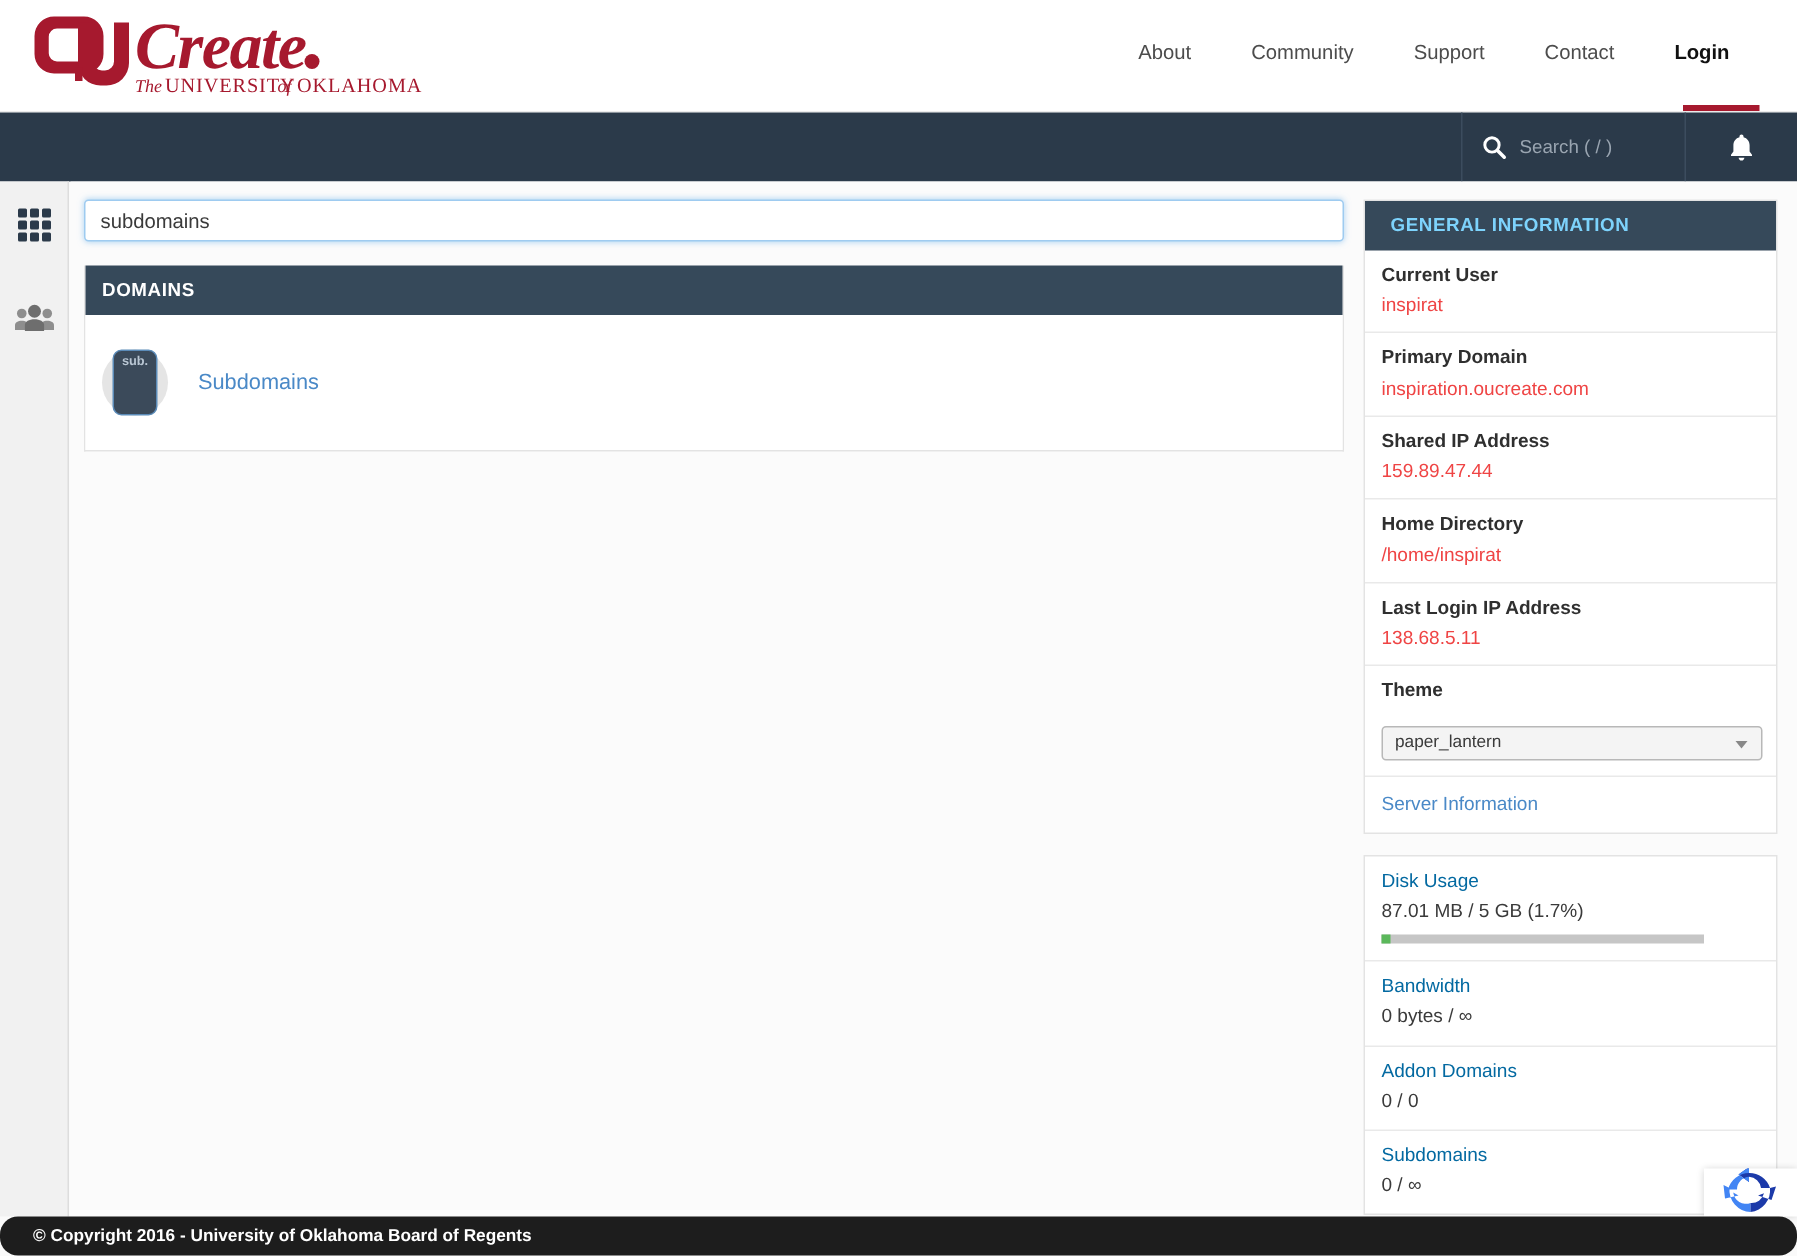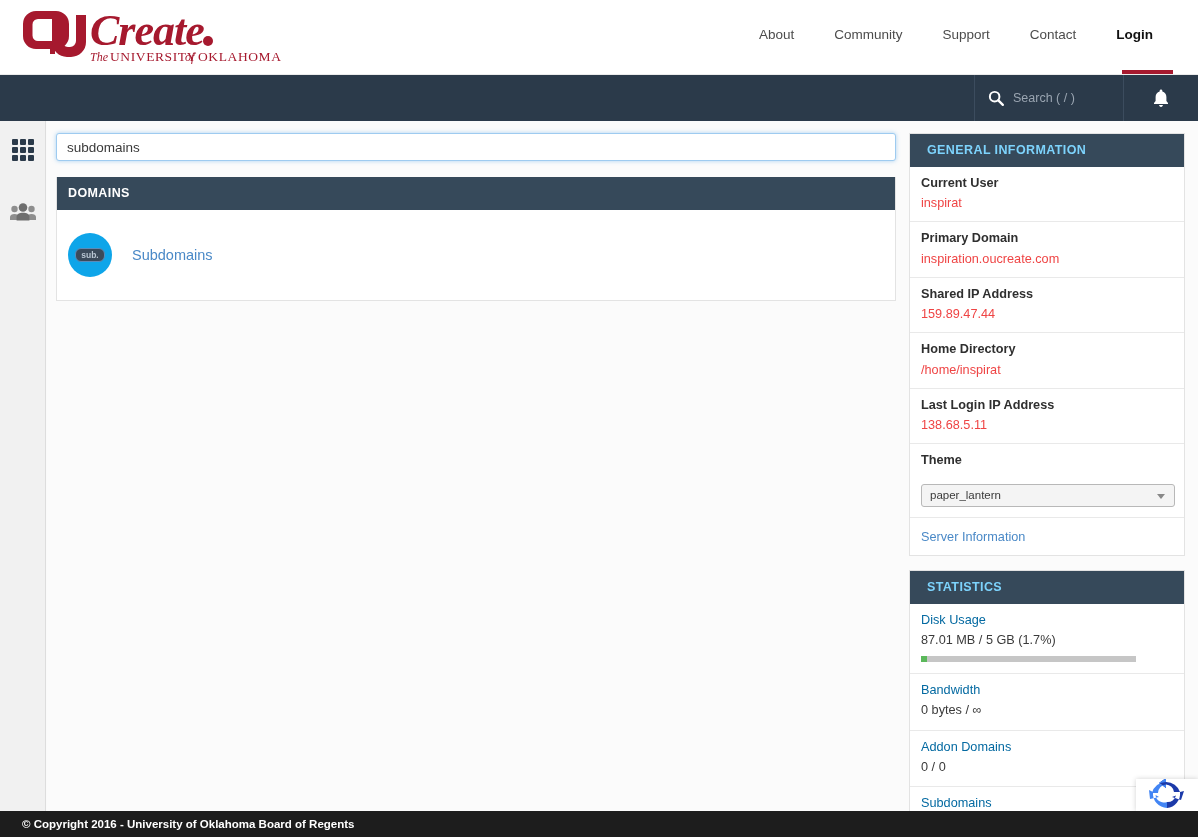--- a/index.html
+++ b/index.html
@@ -145,22 +145,22 @@
   .domain-row {
     height: 90px;
     display: flex; align-items: center;
     padding-left: 11px;
     background: #ffffff;
     cursor: pointer;
   }
   .sub-icon {
     width: 44px; height: 44px;
     border-radius: 50%;
-    background: #0ea5e9;
-    display: flex; align-items: center; justify-content: center;
+    background: #e5e5e5;
+    display: flex; justify-content: center;
     flex: 0 0 auto;
   }
   .sub-badge {
     background: #3b4a5a;
     border: 1.5px solid #5b8bb8;
     border-radius: 6px;
     color: #b9c6d3;
     font-size: 8.5px;
     font-weight: bold;
     padding: 2px 5px 2px 5px;
@@ -277,20 +277,21 @@
     box-shadow: 0 0 5px rgba(0,0,0,.18);
     display: flex; align-items: center; justify-content: center;
     overflow: hidden;
   }
 
   
   .footer {
     position: absolute; left: 0; top: 811px;
     width: 1198px; height: 26px;
     background: #1d1d1d;
+    border-radius: 12px;
   }
   .footer-text {
     position: absolute; left: 22px; top: 7px;
     color: #ffffff;
     font-size: 11.5px;
     font-weight: bold;
   }
 </style>
 </head>
 <body>
@@ -433,21 +434,20 @@
         <span class="theme-caret"></span>
       </div>
     </div>
 
     <div class="link-row">
       <a class="blue-link" href="#">Server Information</a>
     </div>
   </div>
 
   <div class="card">
-    <div class="card-head">STATISTICS</div>
 
     <div class="stat-row">
       <a class="stat-title" href="#">Disk Usage</a>
       <div class="stat-value">87.01 MB / 5 GB   (1.7%)</div>
       <div class="progress-track">
         <div class="progress-fill" id="disk-progress" style="width: 3%; background: rgb(91, 184, 91);"></div>
       </div>
     </div>
 
     <div class="stat-row">

